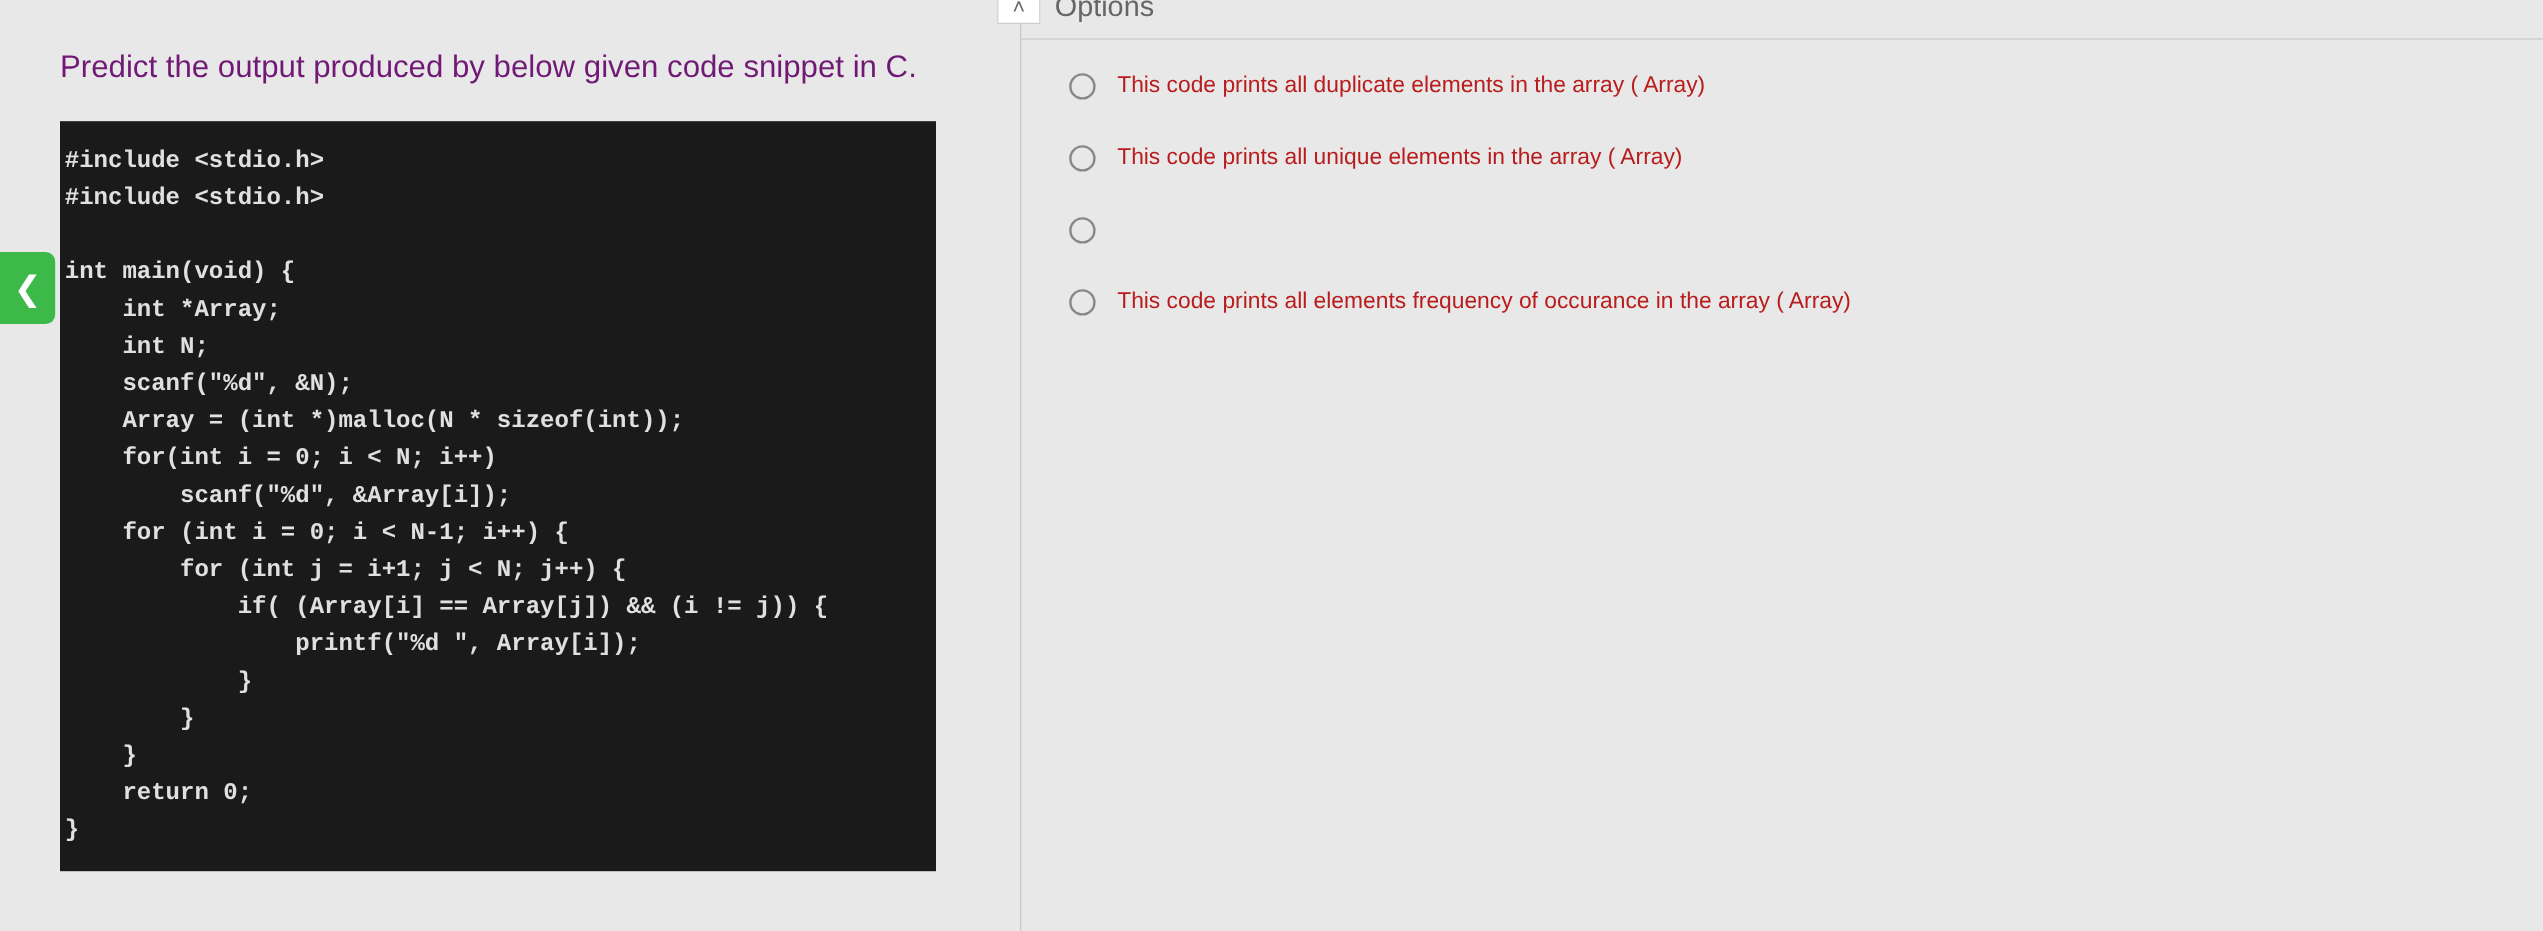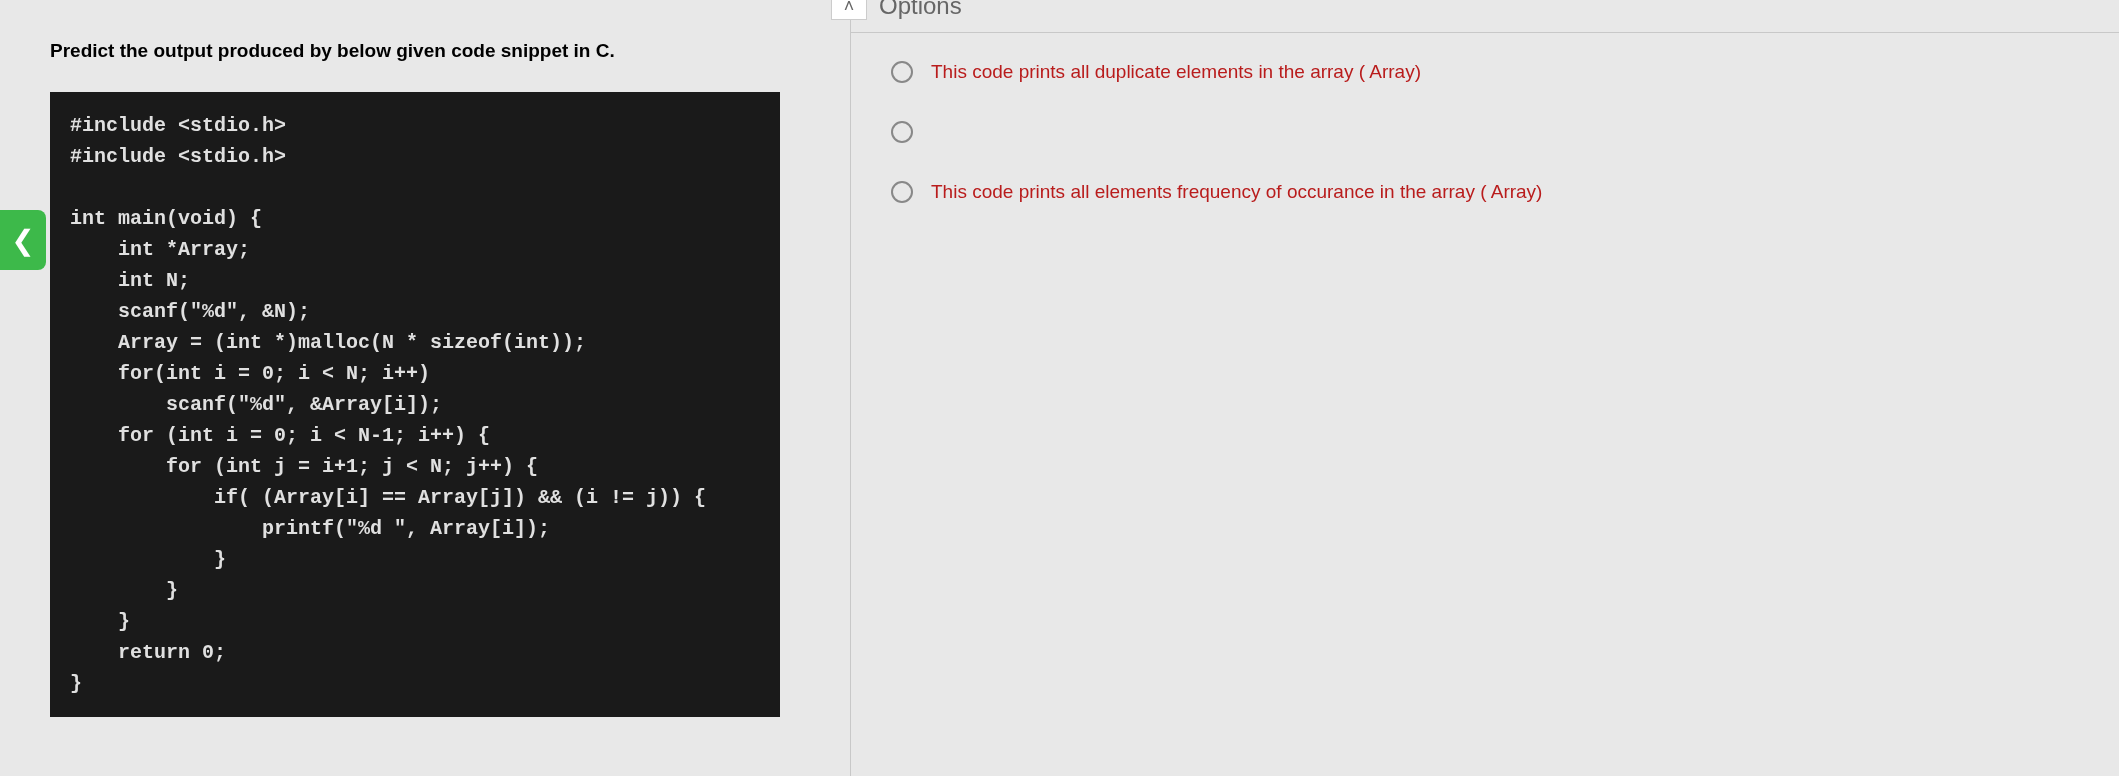--- a/index.html
+++ b/index.html
@@ -14,32 +14,32 @@
 .container {
   display: flex;
   height: 100%;
 }
 .left-panel {
   width: 850px;
   padding: 40px 30px 0 50px;
   position: relative;
 }
 .question-text {
-  font-size: 19px;
-  color: #000000;
+  font-size: 26px;
+  color: #701a75;
   margin-bottom: 30px;
-  font-weight: 700;
+  font-weight: 400;
 }
 .code-block {
   background: #1a1a1a;
   color: #e0e0e0;
   font-family: 'Courier New', monospace;
   font-size: 20px;
   line-height: 1.55;
-  padding: 18px 20px;
+  padding: 18px 4px;
   white-space: pre;
   width: 730px;
   font-weight: bold;
 }
 .nav-left {
   position: absolute;
   left: 0;
   top: 210px;
   width: 46px;
   height: 60px;
@@ -136,20 +136,24 @@
       <span>˄</span>
     </div>
     <div class="options-header">Options</div>
     <div class="options-list">
       <div class="option-row">
         <div class="radio"></div>
         <div class="option-label">This code prints all duplicate elements in the array ( Array)</div>
       </div>
       <div class="option-row">
         <div class="radio"></div>
+        <div class="option-label">This code prints all unique elements in the array ( Array)</div>
+      </div>
+      <div class="option-row">
+        <div class="radio"></div>
       </div>
       <div class="option-row">
         <div class="radio"></div>
         <div class="option-label">This code prints all elements frequency of occurance in the array ( Array)</div>
       </div>
     </div>
   </div>
 </div>
 
 </body></html>

